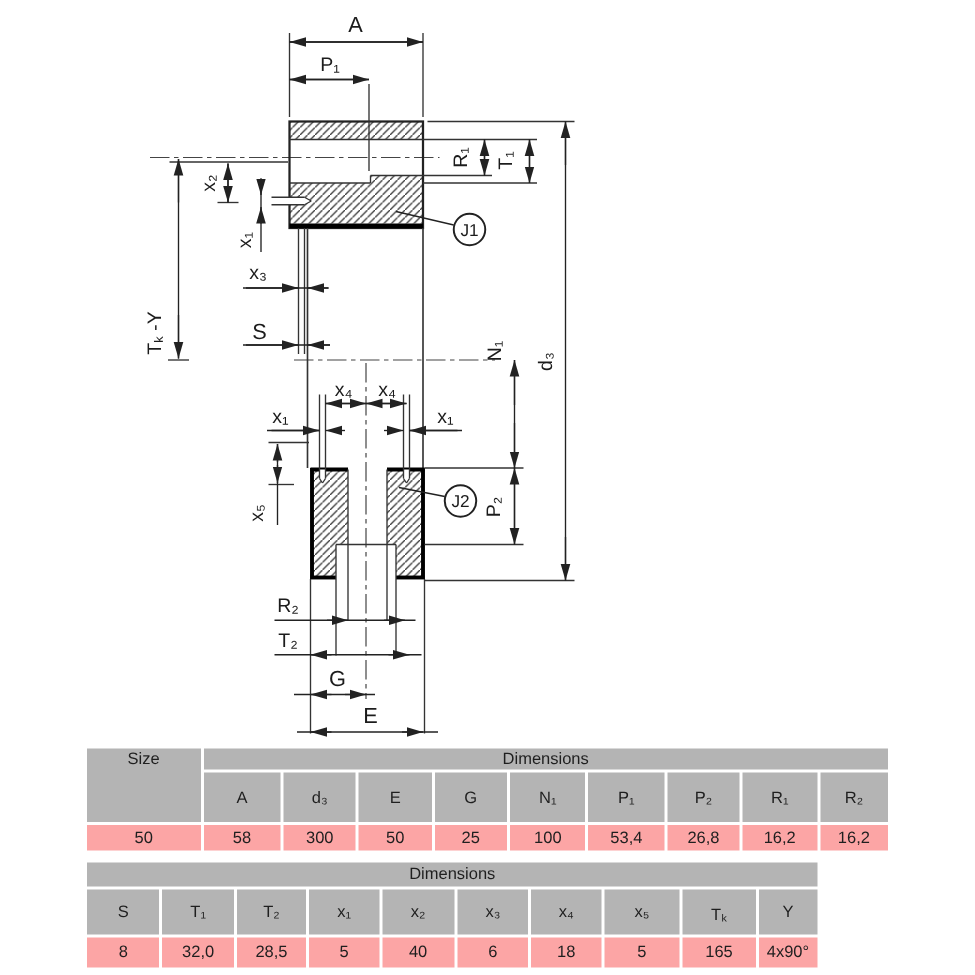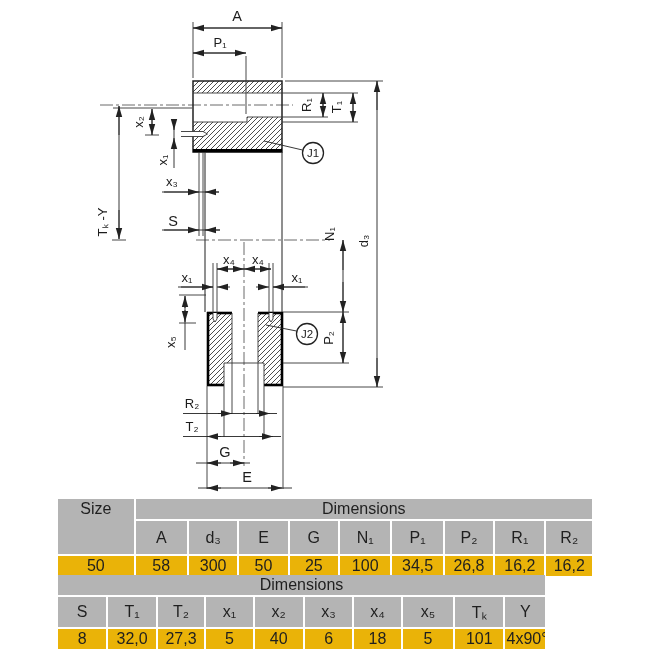--- a/index.html
+++ b/index.html
@@ -5,23 +5,23 @@
   html,body{margin:0;padding:0;background:#fff;}
   body{width:650px;height:650px;position:relative;font-family:"Liberation Sans",sans-serif;color:#1f1f1f;overflow:hidden;}
   #stage{position:absolute;left:0;top:0;width:650px;height:650px;background:#fff;}
   svg text{font-family:"Liberation Sans",sans-serif;fill:#1c1c1c;}
   .dimtxt{font-size:13px;}
   .dimtxt-big{font-size:14.5px;}
   .balloon{font-size:11.5px;}
   table{border-collapse:separate;border-spacing:2px;table-layout:fixed;position:absolute;}
   #table1{left:56px;top:497px;width:538px;}
   #table2{left:56px;top:573px;width:491px;}
-  th,td{font-weight:400;font-size:16px;text-align:center;overflow:hidden;white-space:nowrap;box-sizing:border-box;}
+  th,td{font-weight:400;font-size:11px;text-align:center;overflow:hidden;white-space:nowrap;box-sizing:border-box;}
   .hdr{background:#b4b4b4;}
-  .datacell{background:#eab308;}
+  .datacell{background:#fca5a5;}
   .toprow{height:14px;font-size:13px;}
   #table2 .toprow{height:16px;}
   .subrow{height:33px;vertical-align:middle;}
   #table2 .subrow{height:30px;}
   .datarow{height:17px;}
   #table2 .datarow{height:20px;}
   .sizecell{vertical-align:top;padding-top:1px;}
 </style>
 </head>
 <body>
@@ -279,21 +279,21 @@
     <th class="hdr">R₁</th>
     <th class="hdr">R₂</th>
   </tr>
   <tr class="datarow">
     <td class="datacell">50</td>
     <td class="datacell">58</td>
     <td class="datacell">300</td>
     <td class="datacell">50</td>
     <td class="datacell">25</td>
     <td class="datacell">100</td>
-    <td class="datacell">34,5</td>
+    <td class="datacell">53,4</td>
     <td class="datacell">26,8</td>
     <td class="datacell">16,2</td>
     <td class="datacell">16,2</td>
   </tr>
 </tbody>
     </table>
 
 <table id="table2">
   <colgroup>
     <col style="width:48px">
@@ -319,25 +319,25 @@
     <th class="hdr">x₂</th>
     <th class="hdr">x₃</th>
     <th class="hdr">x₄</th>
     <th class="hdr">x₅</th>
     <th class="hdr">Tₖ</th>
     <th class="hdr">Y</th>
   </tr>
   <tr class="datarow">
     <td class="datacell">8</td>
     <td class="datacell">32,0</td>
-    <td class="datacell">27,3</td>
+    <td class="datacell">28,5</td>
     <td class="datacell">5</td>
     <td class="datacell">40</td>
     <td class="datacell">6</td>
     <td class="datacell">18</td>
     <td class="datacell">5</td>
-    <td class="datacell">101</td>
+    <td class="datacell">165</td>
     <td class="datacell">4x90°</td>
   </tr>
 </tbody>
     </table>
 
 </div>
 
 </body></html>

